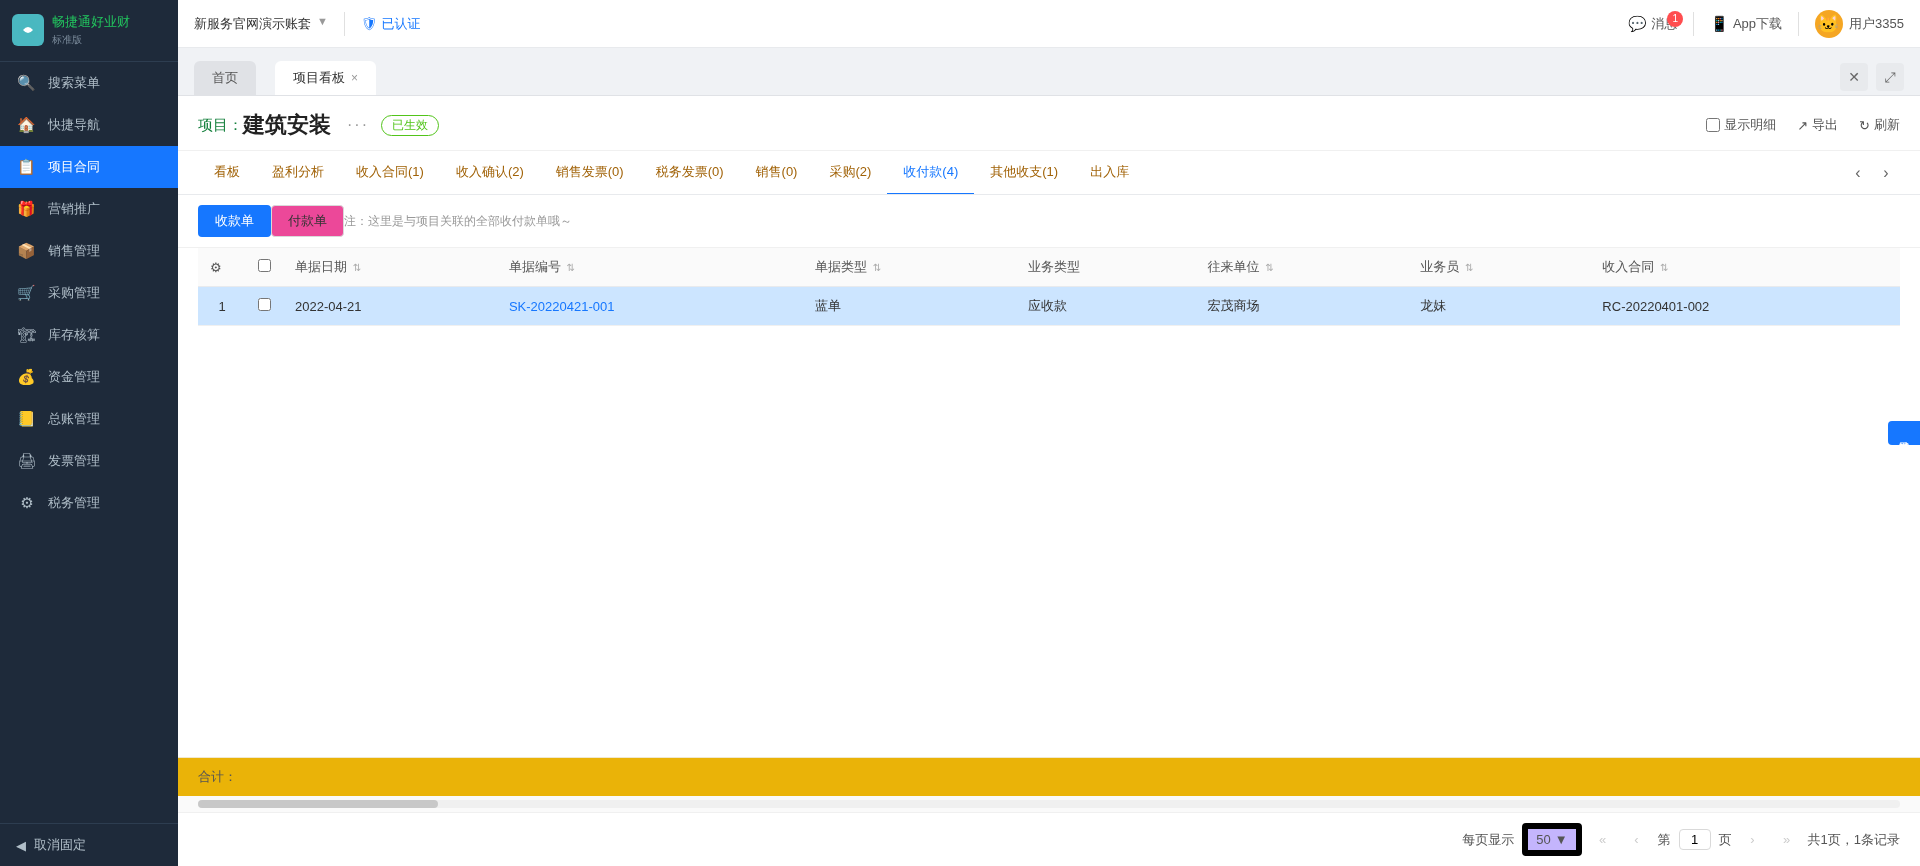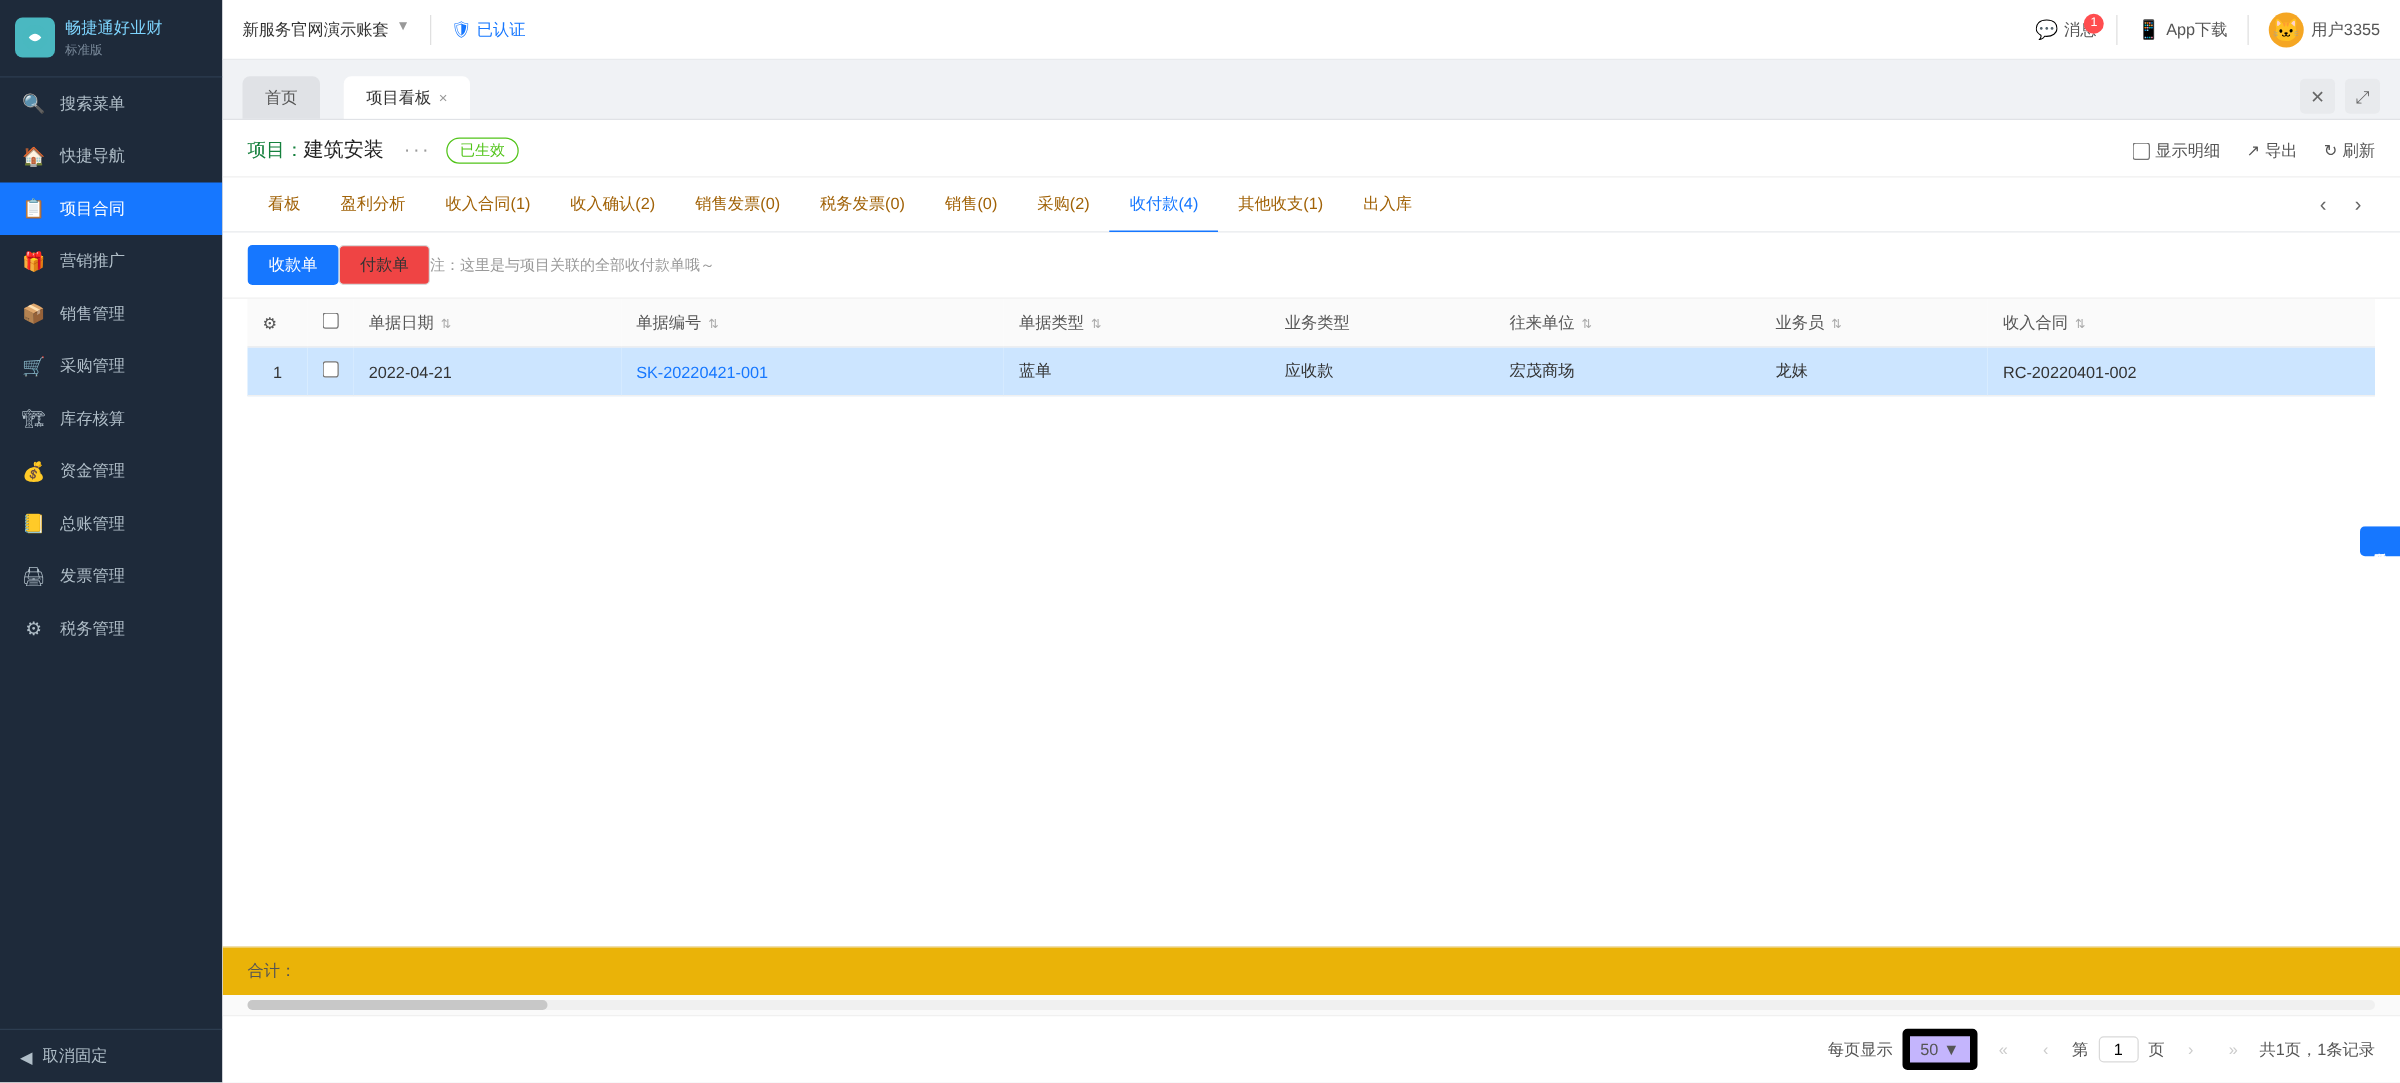--- a/index.html
+++ b/index.html
@@ -23,21 +23,21 @@
     }
     .sidebar-logo {
       width: 32px; height: 32px;
       background: #4ab8c1;
       border-radius: 6px;
       display: flex; align-items: center; justify-content: center;
       color: white; font-size: 14px; font-weight: bold;
       margin-right: 8px;
       flex-shrink: 0;
     }
-    .sidebar-title { font-size: 13px; color: #7dd3fc; line-height: 1.3; }
+    .sidebar-title { font-size: 13px; color: #22c55e; line-height: 1.3; }
     .sidebar-edition { font-size: 10px; color: #7a8a9a; margin-top: 2px; }
     .sidebar-scroll { flex: 1; overflow-y: auto; overflow-x: hidden; }
     .sidebar-scroll::-webkit-scrollbar { width: 4px; }
     .sidebar-scroll::-webkit-scrollbar-thumb { background: #3a4d60; }
     .sidebar-item {
       display: flex; align-items: center;
       padding: 12px 16px;
       cursor: pointer;
       color: #b0bec8;
       font-size: 13px;
@@ -140,21 +140,21 @@
       display: flex; flex-direction: column;
     }
 
     
     .project-header {
       padding: 14px 20px 10px;
       display: flex; align-items: center;
       border-bottom: 1px solid #f0f0f0;
       flex-shrink: 0;
     }
-    .project-title { font-size: 16px; font-weight: 400; color: #222; }
+    .project-title { font-size: 22px; font-weight: 700; color: #222; }
     .project-more { margin-left: 16px; color: #999; cursor: pointer; font-size: 16px; letter-spacing: 2px; }
     .project-status {
       margin-left: 12px;
       border: 1px solid #52c41a;
       color: #52c41a;
       border-radius: 12px;
       padding: 1px 10px;
       font-size: 12px;
     }
     .project-actions { margin-left: auto; display: flex; align-items: center; gap: 21px; }
@@ -193,21 +193,21 @@
       padding: 10px 20px;
       display: flex; align-items: center; 
       border-bottom: 1px solid #f0f0f0;
       flex-shrink: 0;
     }
     .toolbar-btn {
       padding: 6px 16px; border-radius: 4px; cursor: pointer;
       font-size: 13px; border: 1px solid transparent;
     }
     .toolbar-btn.primary { background: #1677ff; color: white; }
-    .toolbar-btn.default { background: #ef4444; color: #333; border-color: #d9d9d9; }
+    .toolbar-btn.default { background: #ec4899; color: #333; border-color: #d9d9d9; }
     .toolbar-note { color: #999; font-size: 12px; }
 
     
     .data-table { width: 100%; border-collapse: collapse; font-size: 13px; }
     .data-table th {
       background: #fafafa;
       padding: 10px 12px;
       text-align: left;
       color: #555;
       font-weight: 500;

